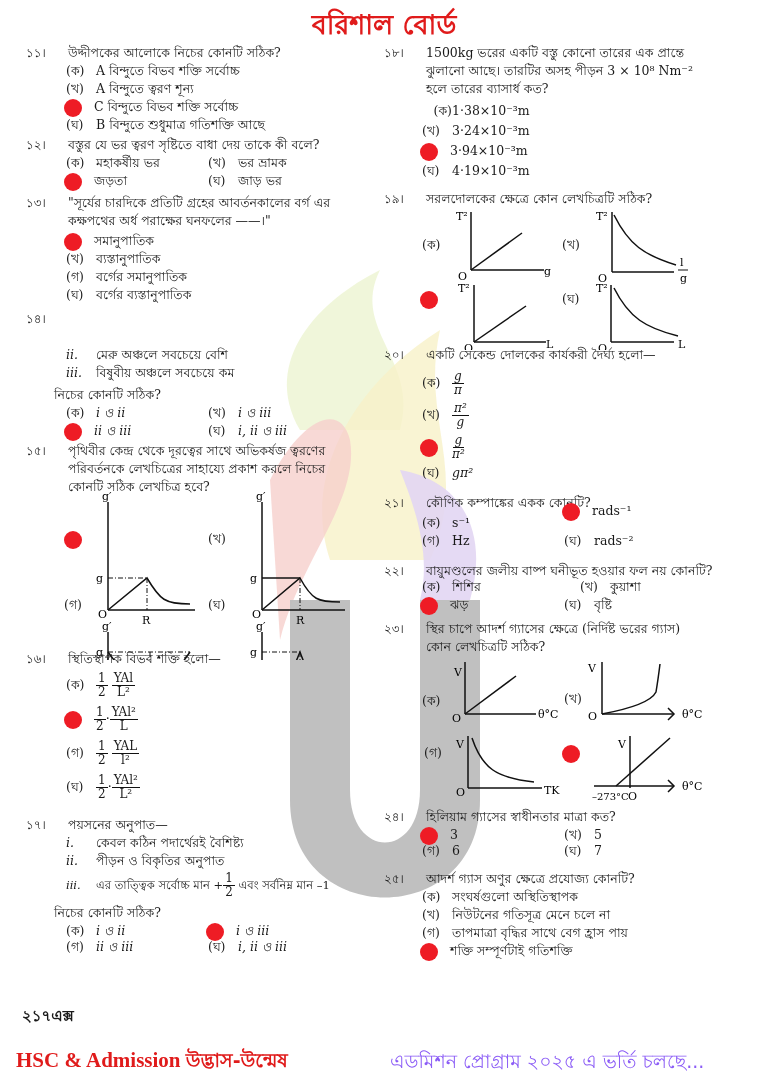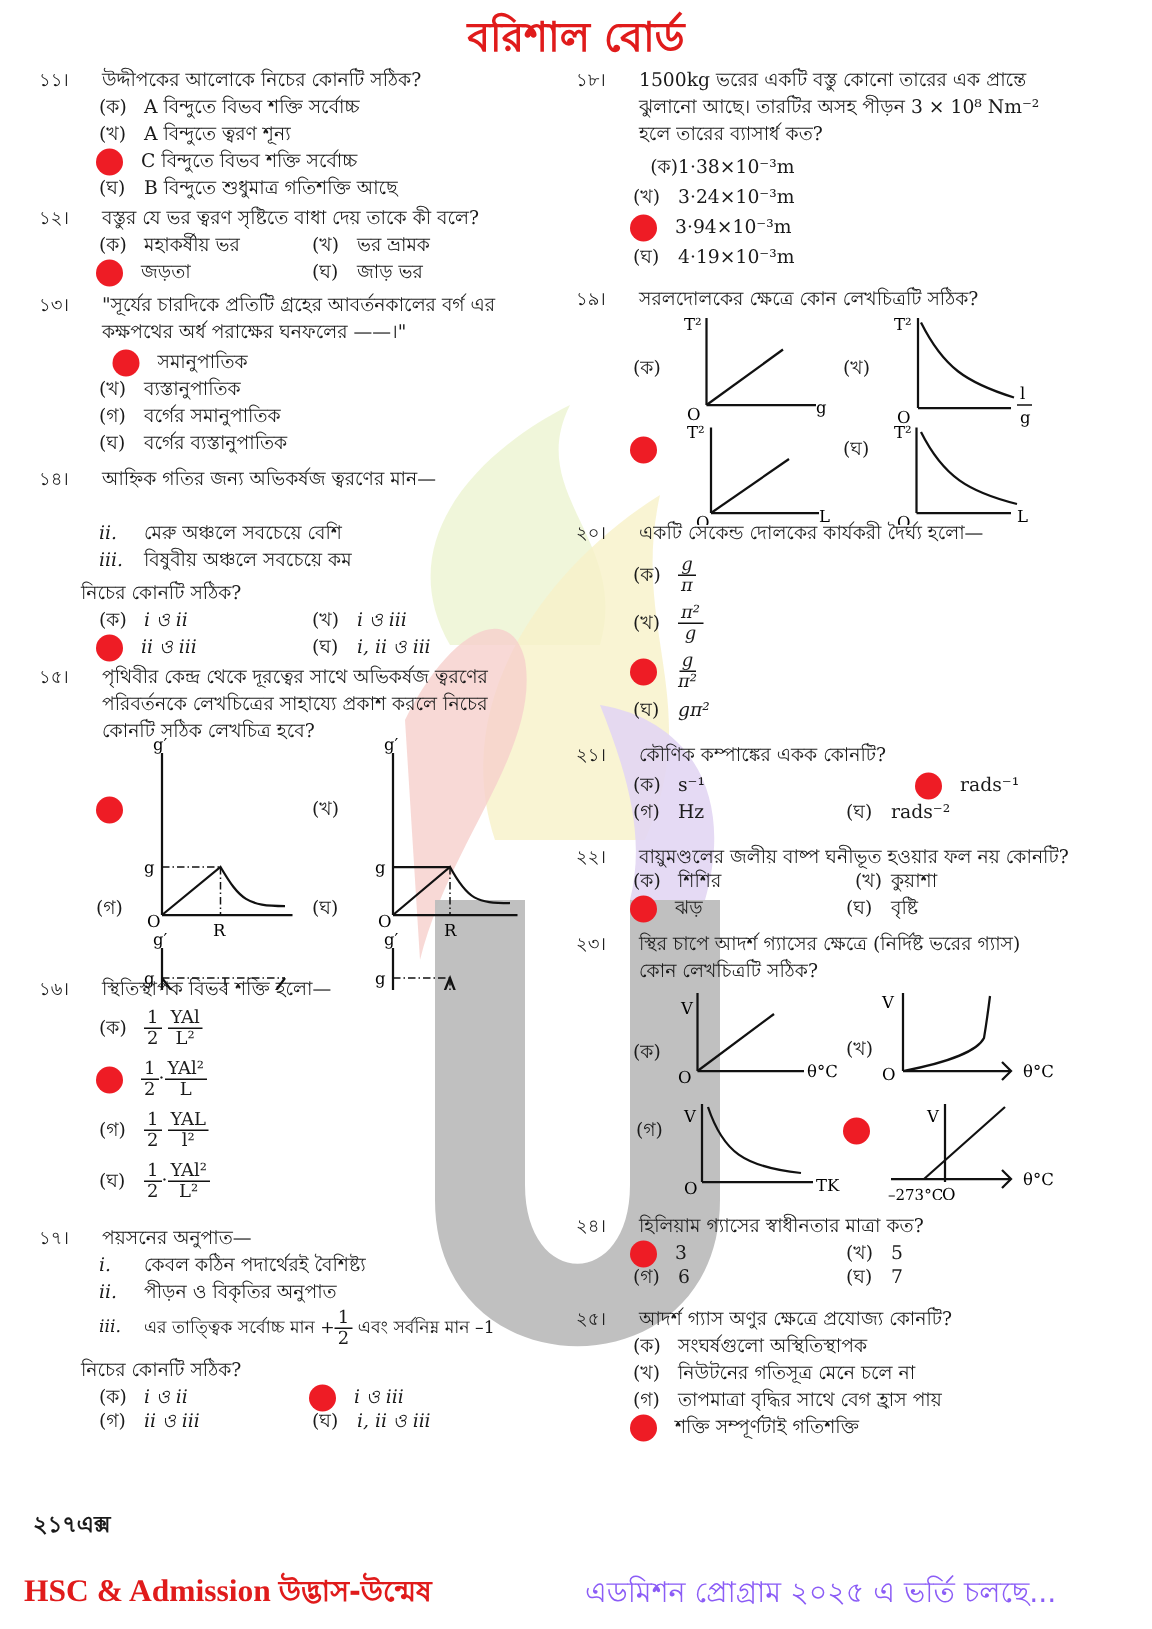--- a/index.html
+++ b/index.html
@@ -69,29 +69,28 @@
   <div class="opt" style="left:40px;top:18px;"><span class="olbl">(ক)</span><span>মহাকর্ষীয় ভর</span></div>
   <div class="opt" style="left:182px;top:18px;"><span class="olbl">(খ)</span><span>ভর ভ্রামক</span></div>
   <div class="opt" style="left:40px;top:36px;"><span class="dot"></span><span>জড়তা</span></div>
   <div class="opt" style="left:182px;top:36px;"><span class="olbl">(ঘ)</span><span>জাড় ভর</span></div>
 </div>
 
 <div class="q" style="left:26px;top:194px;width:350px;height:110px;">
   <span class="qnum">১৩।</span>
   <span class="qtext">"সূর্যের চারদিকে প্রতিটি গ্রহের আবর্তনকালের বর্গ এর</span>
   <span class="qtext" style="top:18px;">কক্ষপথের অর্ধ পরাক্ষের ঘনফলের ——।"</span>
-  <div class="opt" style="left:51px;top:38px;"><span class="dot"></span><span>সমানুপাতিক</span></div>
+  <div class="opt" style="left:40px;top:38px;"><span class="dot"></span><span>সমানুপাতিক</span></div>
   <div class="opt" style="left:40px;top:56px;"><span class="olbl">(খ)</span><span>ব্যস্তানুপাতিক</span></div>
   <div class="opt" style="left:40px;top:74px;"><span class="olbl">(গ)</span><span>বর্গের সমানুপাতিক</span></div>
   <div class="opt" style="left:40px;top:92px;"><span class="olbl">(ঘ)</span><span>বর্গের ব্যস্তানুপাতিক</span></div>
 </div>
 
 <div class="q" style="left:26px;top:310px;width:350px;height:130px;">
   <span class="qnum">১৪।</span>
-  <span class="qtext">আহ্নিক গতির জন্য অভিকর্ষজ ত্বরণের মান—</span>
   <div class="opt" style="left:40px;top:36px;"><span class="roman">ii.</span><span>মেরু অঞ্চলে সবচেয়ে বেশি</span></div>
   <div class="opt" style="left:40px;top:54px;"><span class="roman">iii.</span><span>বিষুবীয় অঞ্চলে সবচেয়ে কম</span></div>
   <div class="opt" style="left:28px;top:76px;">নিচের কোনটি সঠিক?</div>
   <div class="opt" style="left:40px;top:94px;"><span class="olbl">(ক)</span><span class="it">i ও ii</span></div>
   <div class="opt" style="left:182px;top:94px;"><span class="olbl">(খ)</span><span class="it">i ও iii</span></div>
   <div class="opt" style="left:40px;top:112px;"><span class="dot"></span><span class="it">ii ও iii</span></div>
   <div class="opt" style="left:182px;top:112px;"><span class="olbl">(ঘ)</span><span class="it">i, ii ও iii</span></div>
 </div>
 
 <div class="q" style="left:26px;top:442px;width:350px;height:210px;">
@@ -274,30 +273,30 @@
         <span class="n">g</span>
         <span class="d">π²</span>
       </span></div>
   <div class="opt" style="left:38px;top:118px;"><span class="olbl">(ঘ)</span><span class="it">gπ²</span></div>
 </div>
 
 <div class="q" style="left:384px;top:494px;width:380px;height:58px;">
   <span class="qnum">২১।</span>
   <span class="qtext">কৌণিক কম্পাঙ্কের একক কোনটি?</span>
   <div class="opt" style="left:38px;top:20px;"><span class="olbl">(ক)</span><span>s⁻¹</span></div>
-  <div class="opt" style="left:180px;top:20px;margin-left:48px;"><span class="dot"></span><span>rads⁻¹</span></div>
+  <div class="opt" style="left:180px;top:8px;"><span class="dot"></span><span>rads⁻¹</span></div>
   <div class="opt" style="left:38px;top:38px;"><span class="olbl">(গ)</span><span>Hz</span></div>
   <div class="opt" style="left:180px;top:38px;"><span class="olbl">(ঘ)</span><span>rads⁻²</span></div>
 </div>
 
 <div class="q" style="left:384px;top:562px;width:380px;height:56px;">
   <span class="qnum">২২।</span>
   <span class="qtext">বায়ুমণ্ডলের জলীয় বাষ্প ঘনীভূত হওয়ার ফল নয় কোনটি?</span>
   <div class="opt" style="left:38px;top:16px;"><span class="olbl">(ক)</span><span>শিশির</span></div>
-  <div class="opt" style="left:180px;top:16px;text-align:center;"><span class="olbl">(খ)</span><span>কুয়াশা</span></div>
+  <div class="opt" style="left:196px;top:16px;"><span class="olbl">(খ)</span><span>কুয়াশা</span></div>
   <div class="opt" style="left:38px;top:34px;"><span class="dot"></span><span>ঝড়</span></div>
   <div class="opt" style="left:180px;top:34px;"><span class="olbl">(ঘ)</span><span>বৃষ্টি</span></div>
 </div>
 
 <div class="q" style="left:384px;top:620px;width:380px;height:180px;">
   <span class="qnum">২৩।</span>
   <span class="qtext">স্থির চাপে আদর্শ গ্যাসের ক্ষেত্রে (নির্দিষ্ট ভরের গ্যাস)</span>
   <span class="qtext" style="top:18px;">কোন লেখচিত্রটি সঠিক?</span>
   <div class="opt" style="left:38px;top:72px;">(ক)</div>
   <div class="opt" style="left:180px;top:70px;">(খ)</div>

